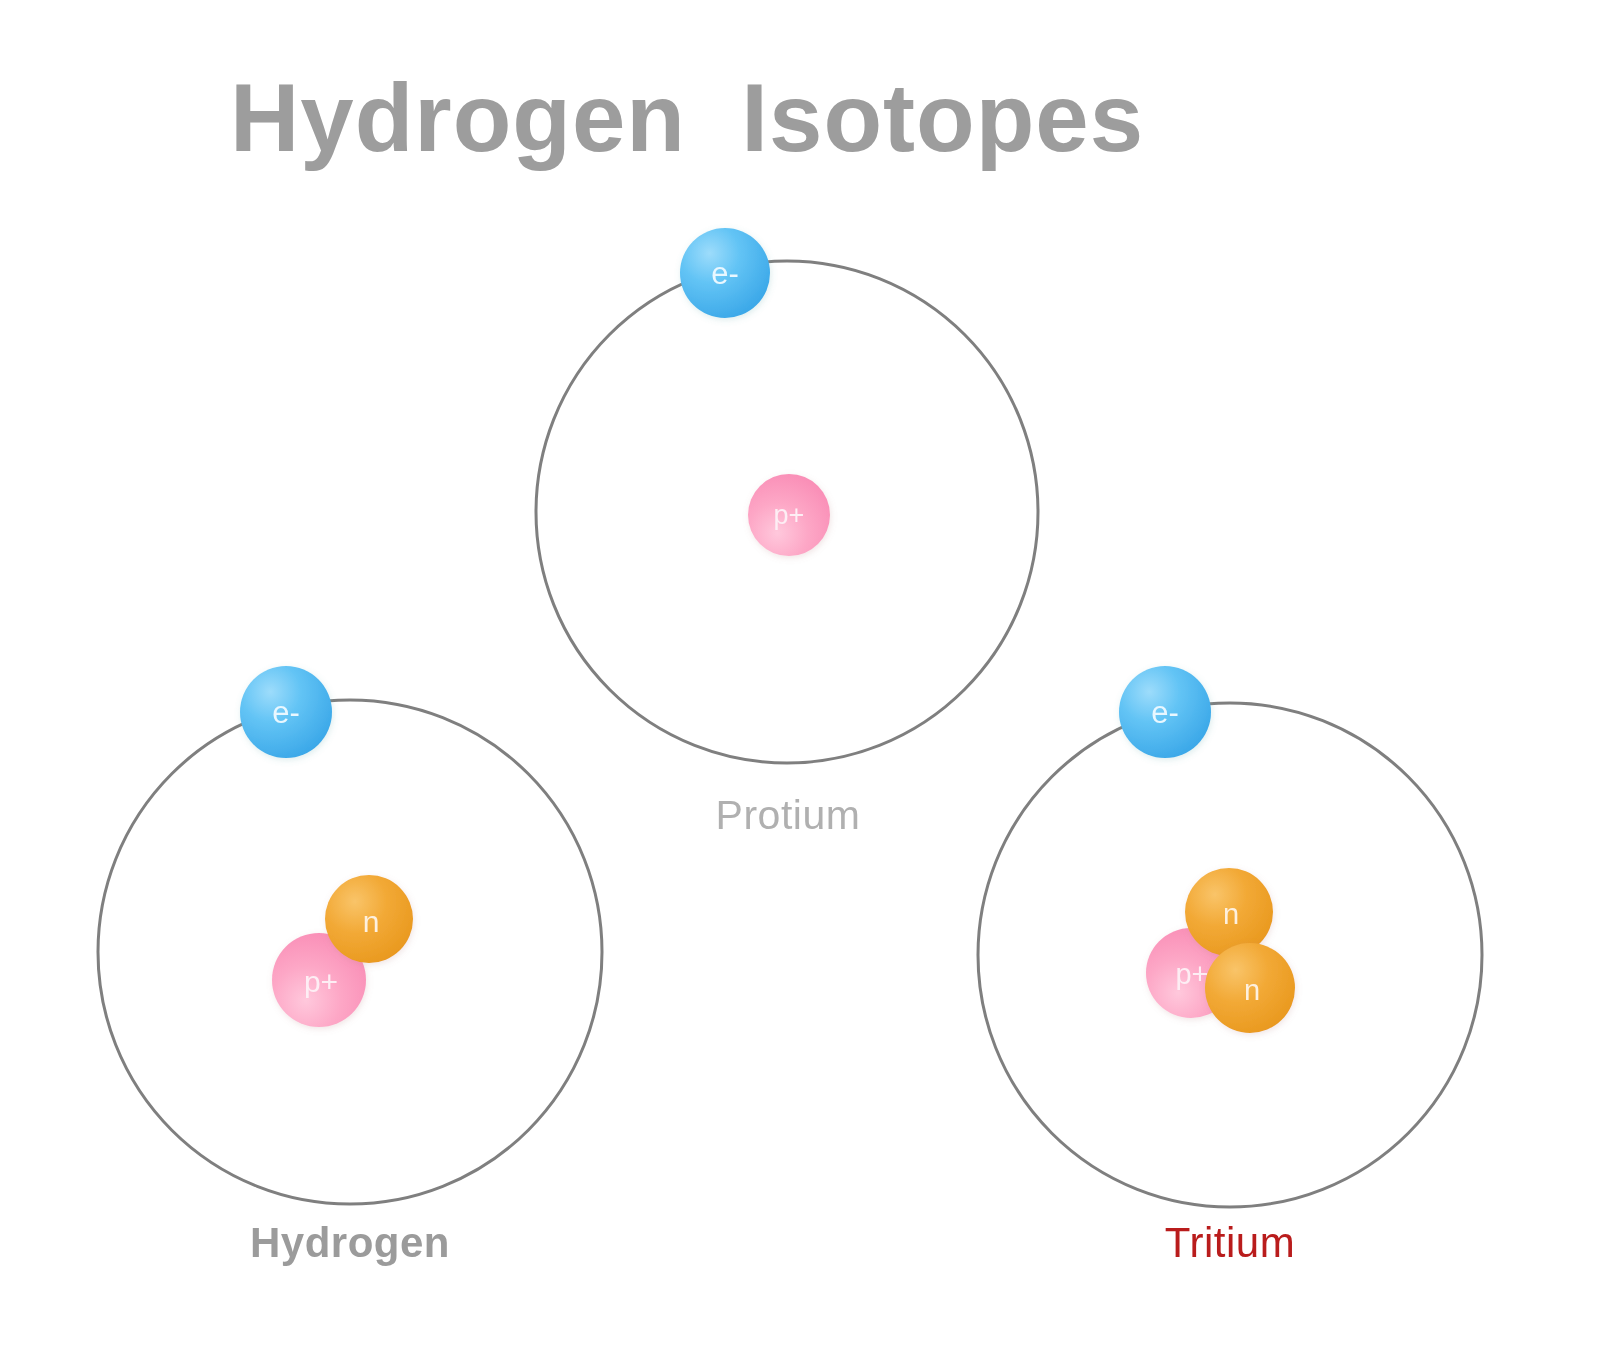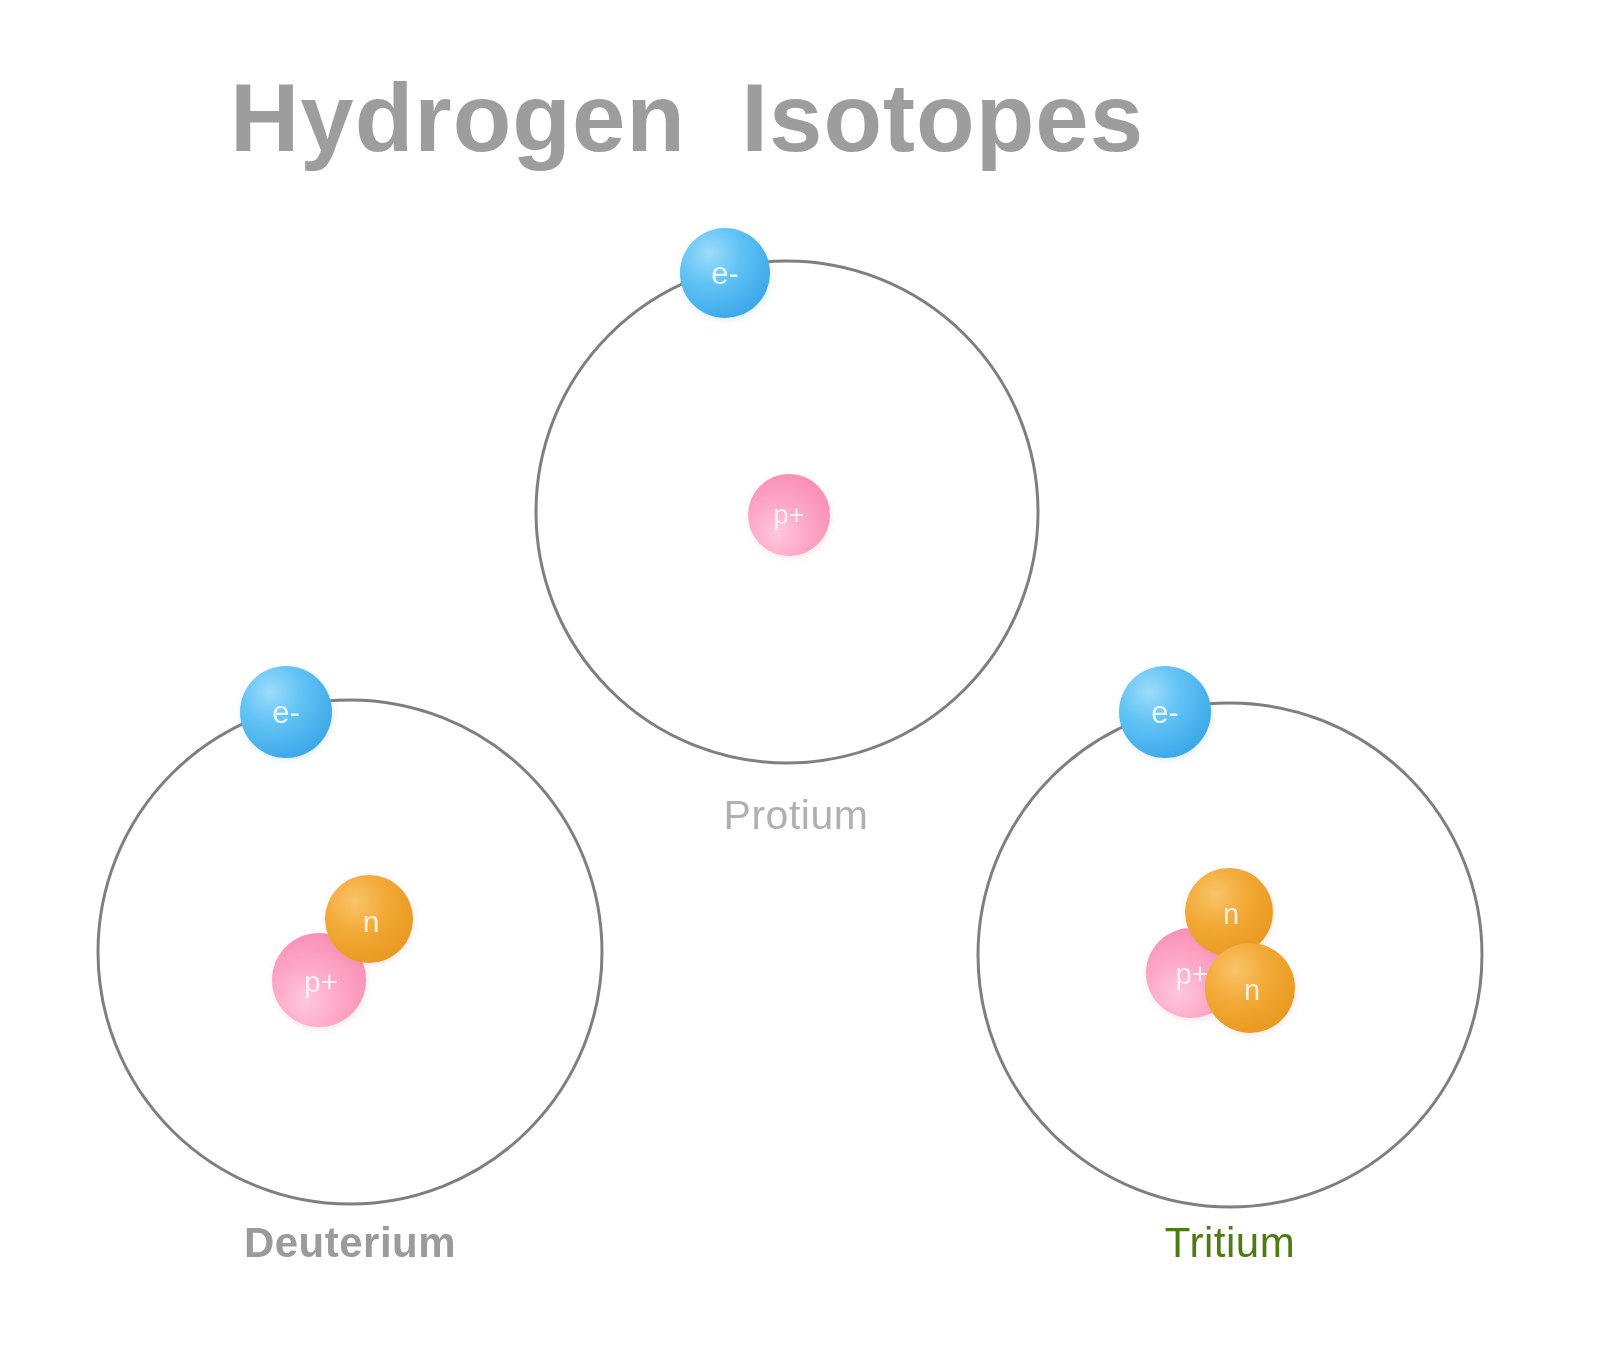--- a/index.html
+++ b/index.html
@@ -55,40 +55,39 @@
   }
   .isotope-label.protium {
     left: 0;
     top: 795px;
     width: 1576px;
     text-align: center;
     font-size: 41px;
     font-weight: normal;
     color: #b0b0b0;
     letter-spacing: 0.5px;
-    padding-left: 8px;
   }
   .isotope-label.deuterium {
     left: 0;
     top: 1222px;
     width: 700px;
     text-align: center;
     font-size: 42px;
     font-weight: bold;
     color: #9b9b9b;
     letter-spacing: 0.5px;
   }
   .isotope-label.tritium {
     left: 900px;
     top: 1222px;
     width: 660px;
     text-align: center;
     font-size: 42px;
     font-weight: normal;
-    color: #4d7c0f;
+    color: #b91c1c;
     letter-spacing: 0.5px;
   }
 </style>
 </head>
 <body>
 
 <div id="stage" style="background: rgb(255, 255, 255);">
 
   <div id="diagram-title">Hydrogen  Isotopes</div>
 
@@ -170,17 +169,17 @@
 
       <g>
         <circle cx="1165" cy="712" r="46" fill="url(#grad-electron)" filter="url(#soft-shadow-blue)"></circle>
         <text x="1165" y="712" text-anchor="middle" dominant-baseline="central" font-family="Liberation Sans, sans-serif" font-size="31" fill="#e9f7ff">e-</text>
       </g>
     </g>
   </svg>
 
   <div class="isotope-label protium">Protium</div>
 
-  <div class="isotope-label deuterium">Deuterium</div>
+  <div class="isotope-label deuterium">Hydrogen</div>
 
   <div class="isotope-label tritium">Tritium</div>
 
 </div>
 
 </body></html>

